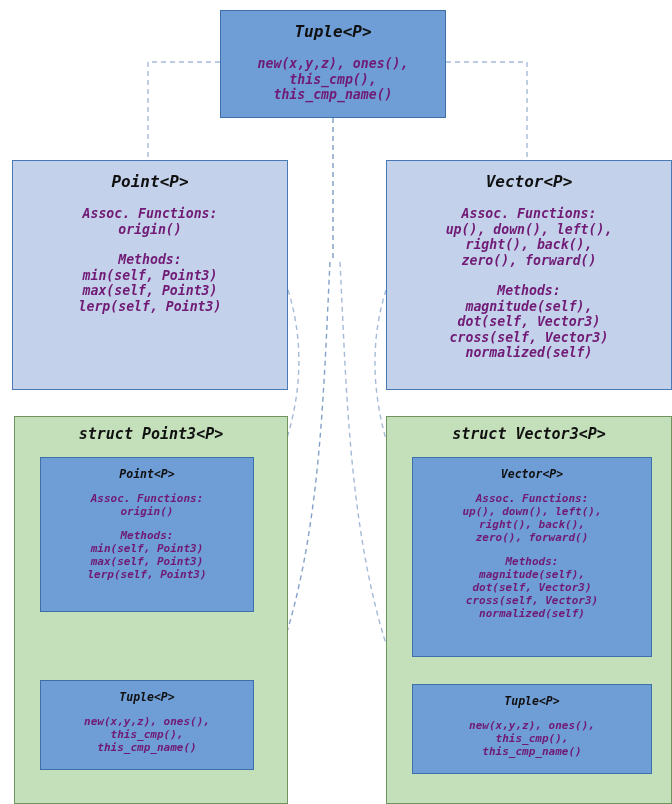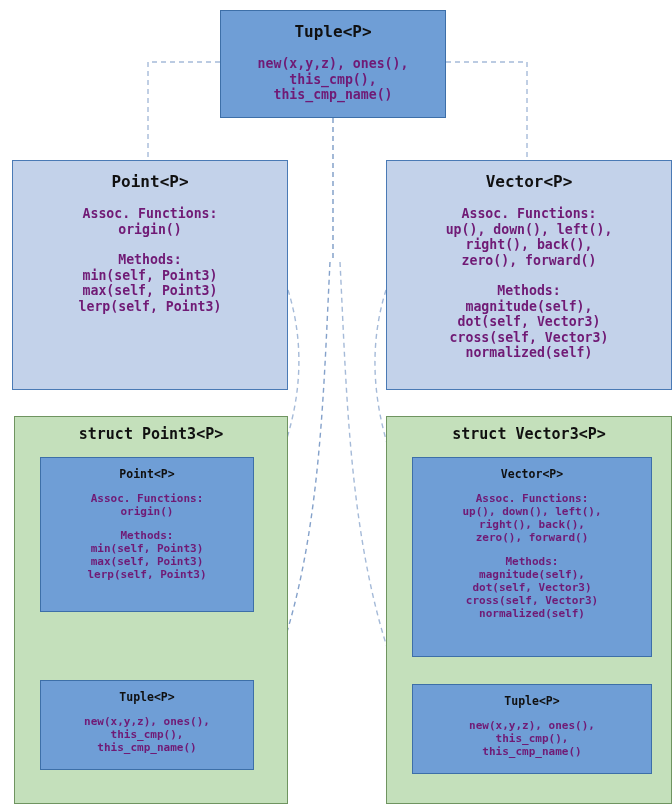--- a/index.html
+++ b/index.html
@@ -8,20 +8,21 @@
     padding: 0;
     background: #ffffff;
   }
   #canvas {
     position: relative;
     width: 672px;
     height: 804px;
     background: #ffffff;
     font-family: "DejaVu Sans Mono", "Liberation Mono", monospace;
     overflow: hidden;
+    font-style: italic;
   }
   svg.connectors {
     position: absolute;
     left: 0;
     top: 0;
     width: 672px;
     height: 804px;
     pointer-events: none;
     z-index: 1;
   }

